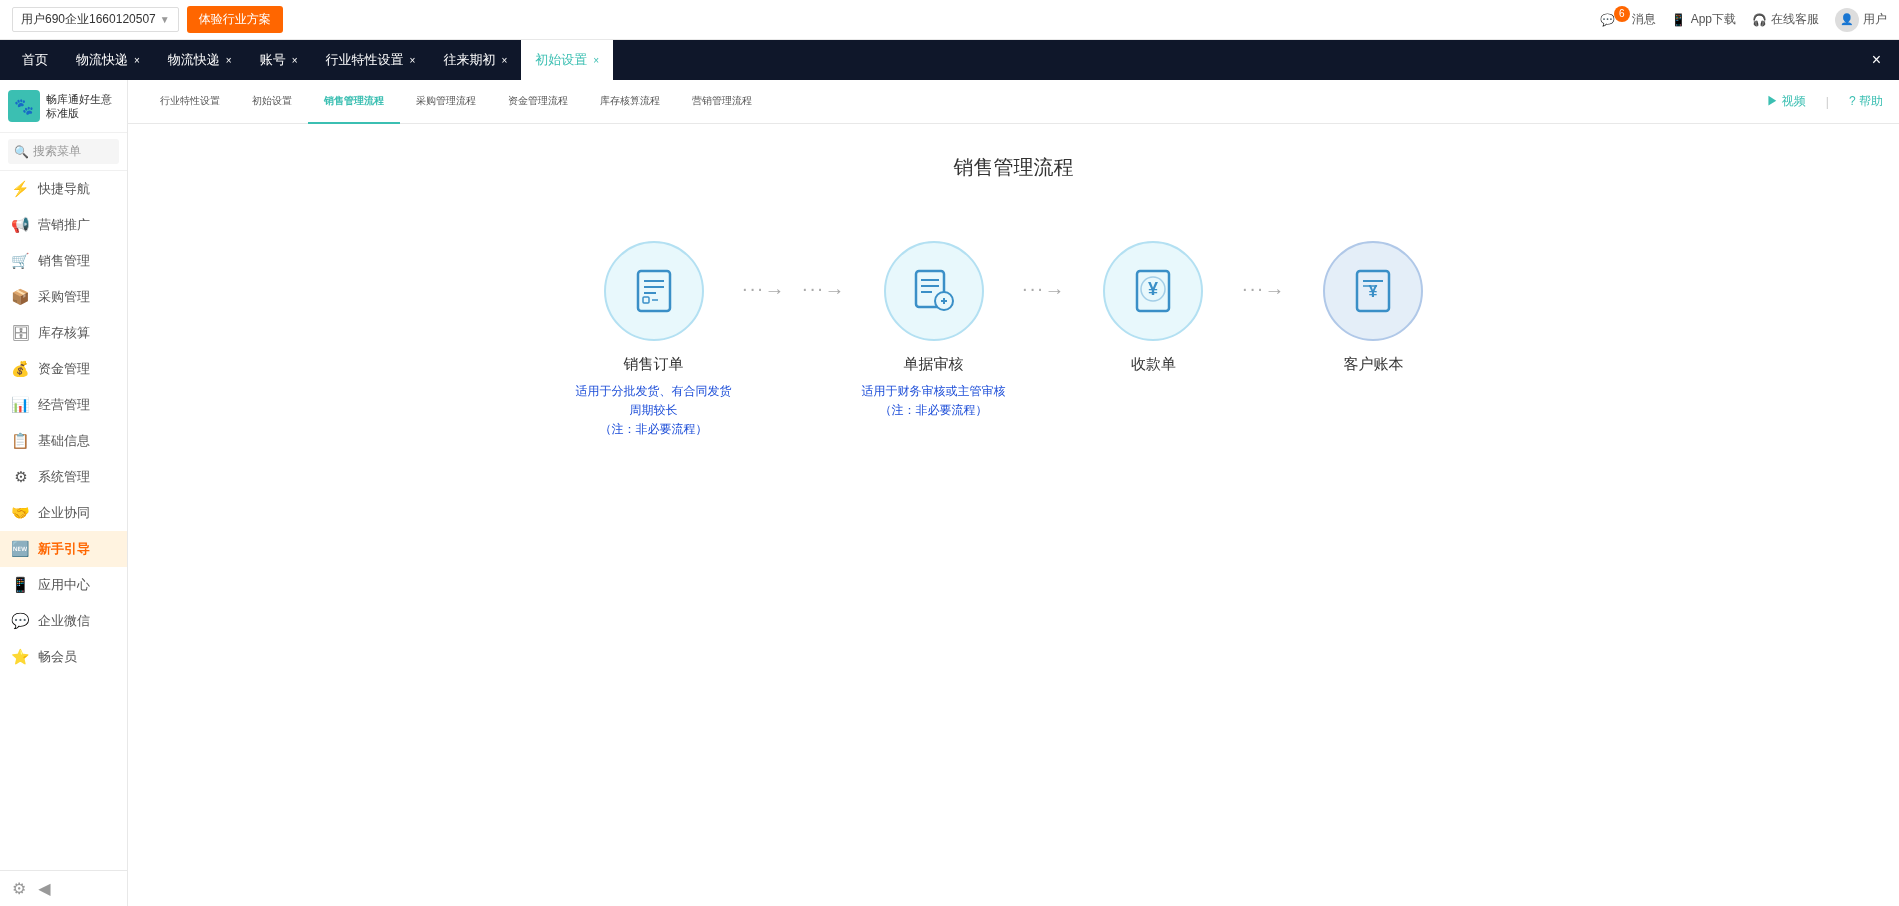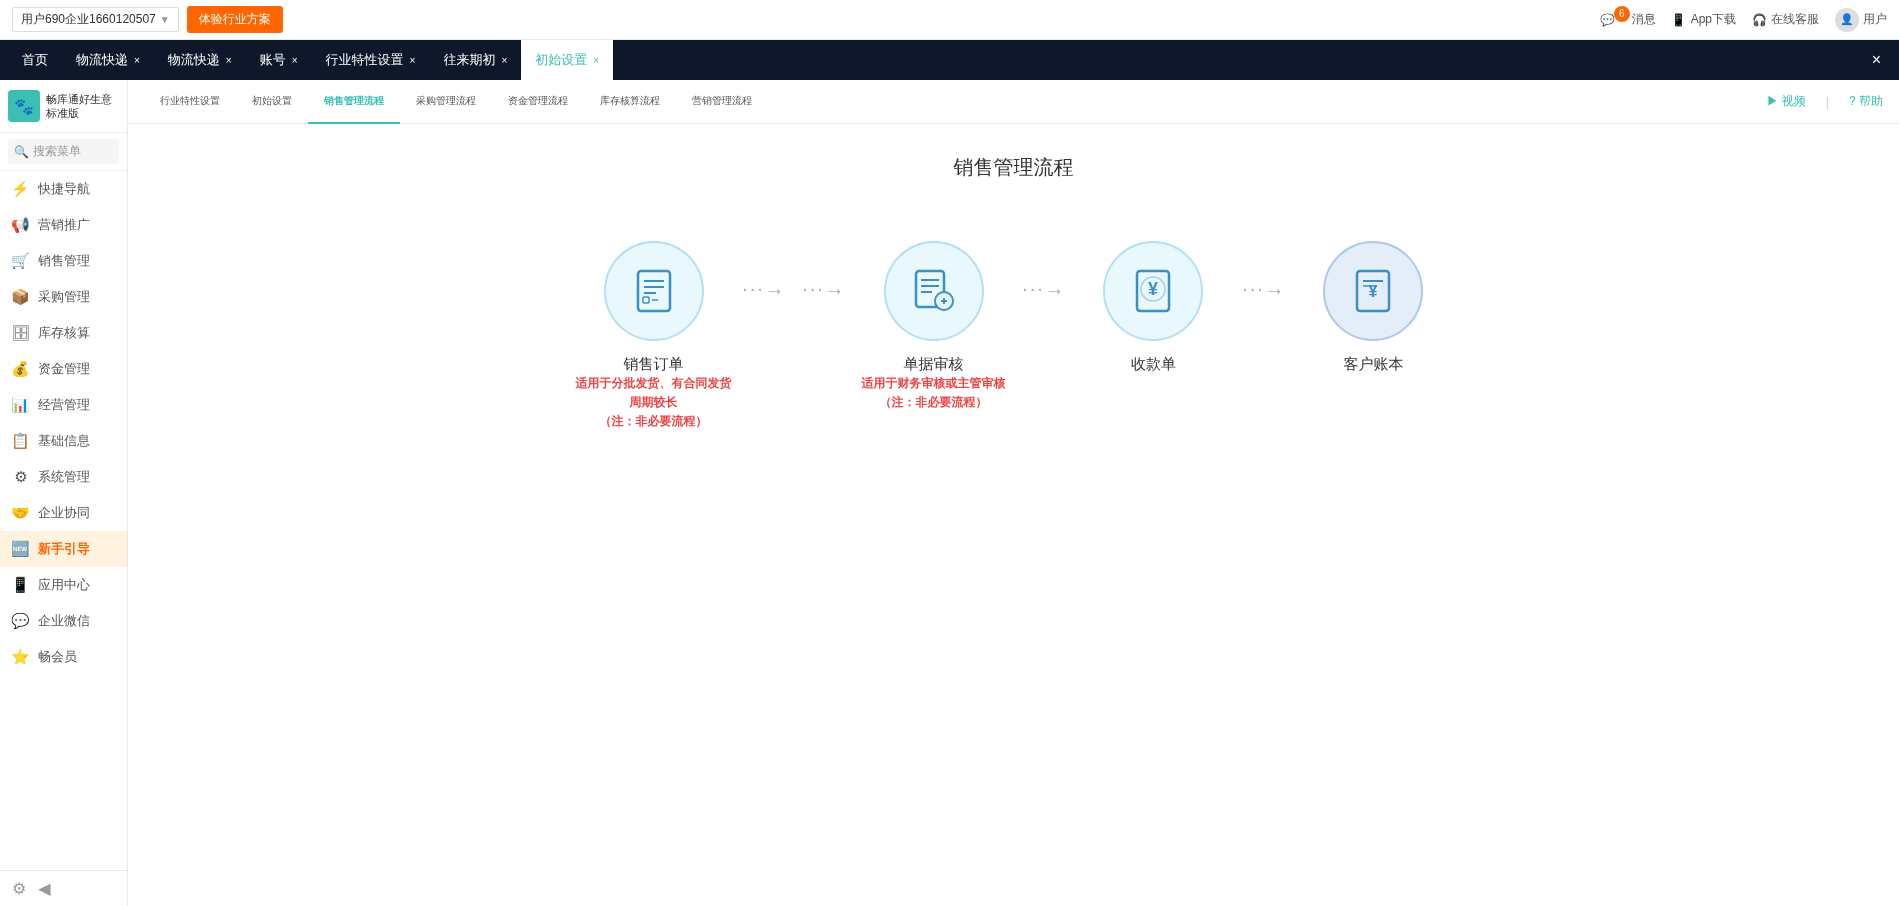--- a/index.html
+++ b/index.html
@@ -108,22 +108,22 @@
       display: flex; align-items: flex-start; justify-content: center; gap: 0;
     }
     .flow-step { display: flex; flex-direction: column; align-items: center; width: 160px; }
     .flow-circle {
       width: 100px; height: 100px; border-radius: 50%;
       border: 2px solid #b3e0f2; background: #e8f8fc;
       display: flex; align-items: center; justify-content: center;
       margin-bottom: 14px;
     }
     .flow-circle svg { width: 48px; height: 48px; }
-    .flow-step-name { font-size: 15px; color: #333; text-align: center; }
-    .flow-step-desc { font-size: 12px; color: #ef4444; text-align: center; line-height: 1.6; font-weight: bold; }
+    .flow-step-name { font-size: 15px; color: #333; margin-bottom: 8px; text-align: center; }
+    .flow-step-desc { font-size: 12px; color: #1d4ed8; text-align: center; line-height: 1.6; }
 
     .flow-arrow {
       display: flex; align-items: center; padding-top: 36px; color: #999; font-size: 18px; margin: 0 8px;
     }
   </style>
 </head>
 <body>
 
 <div class="top-bar">
   <div class="top-bar-left">

